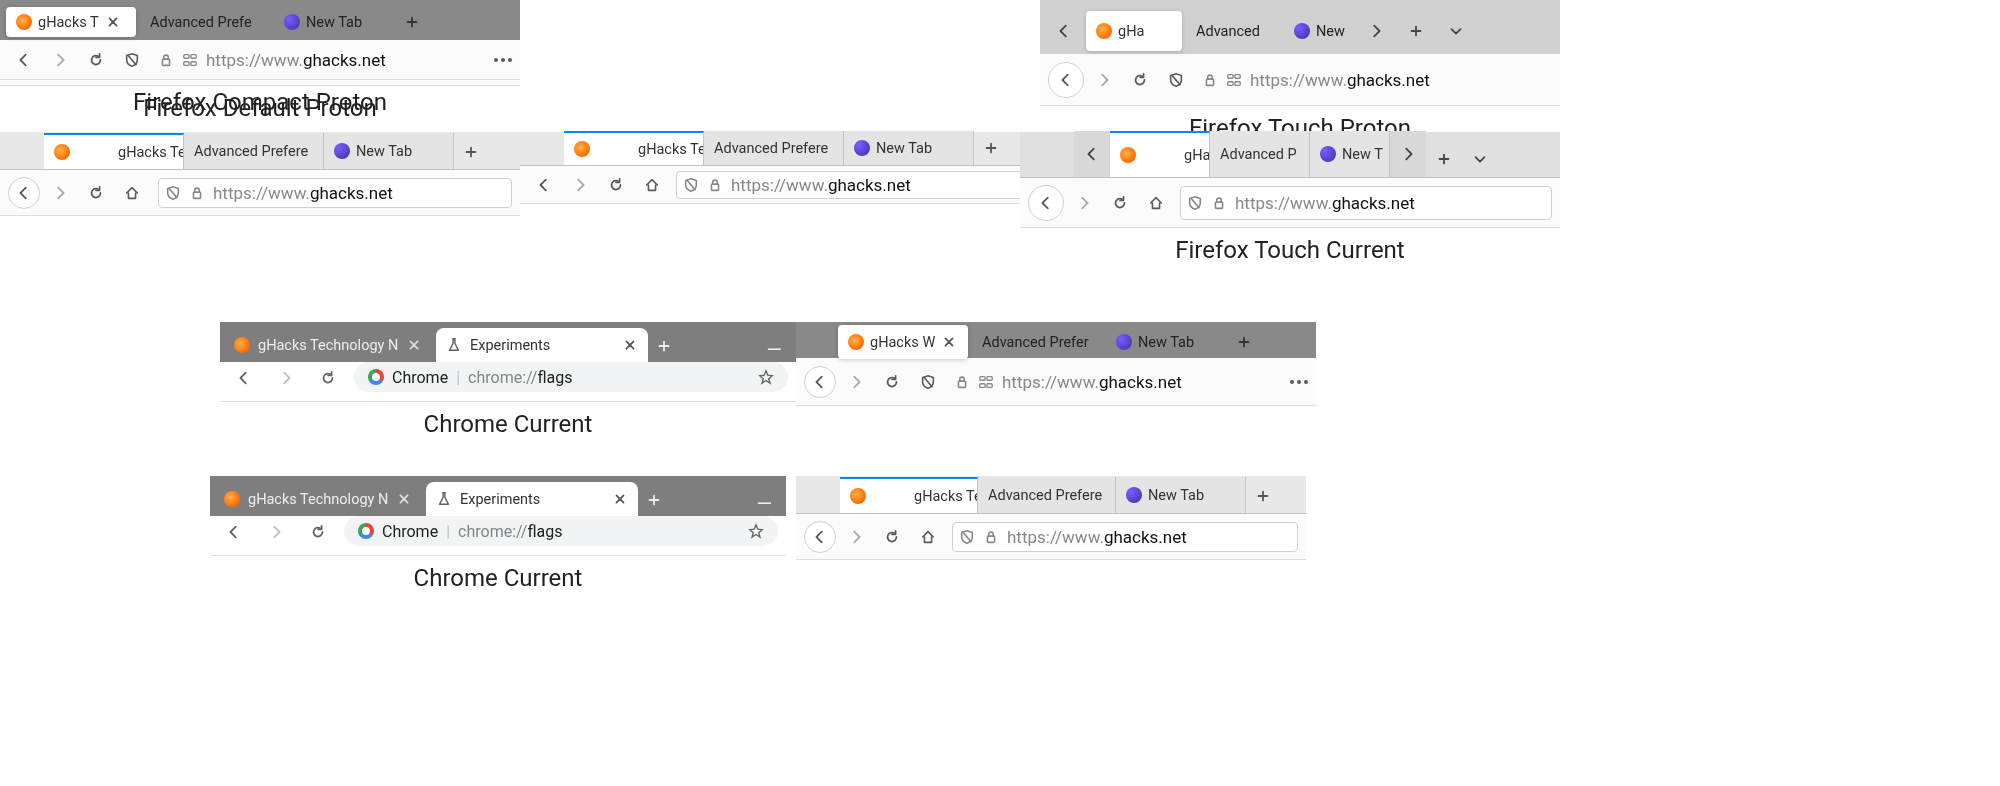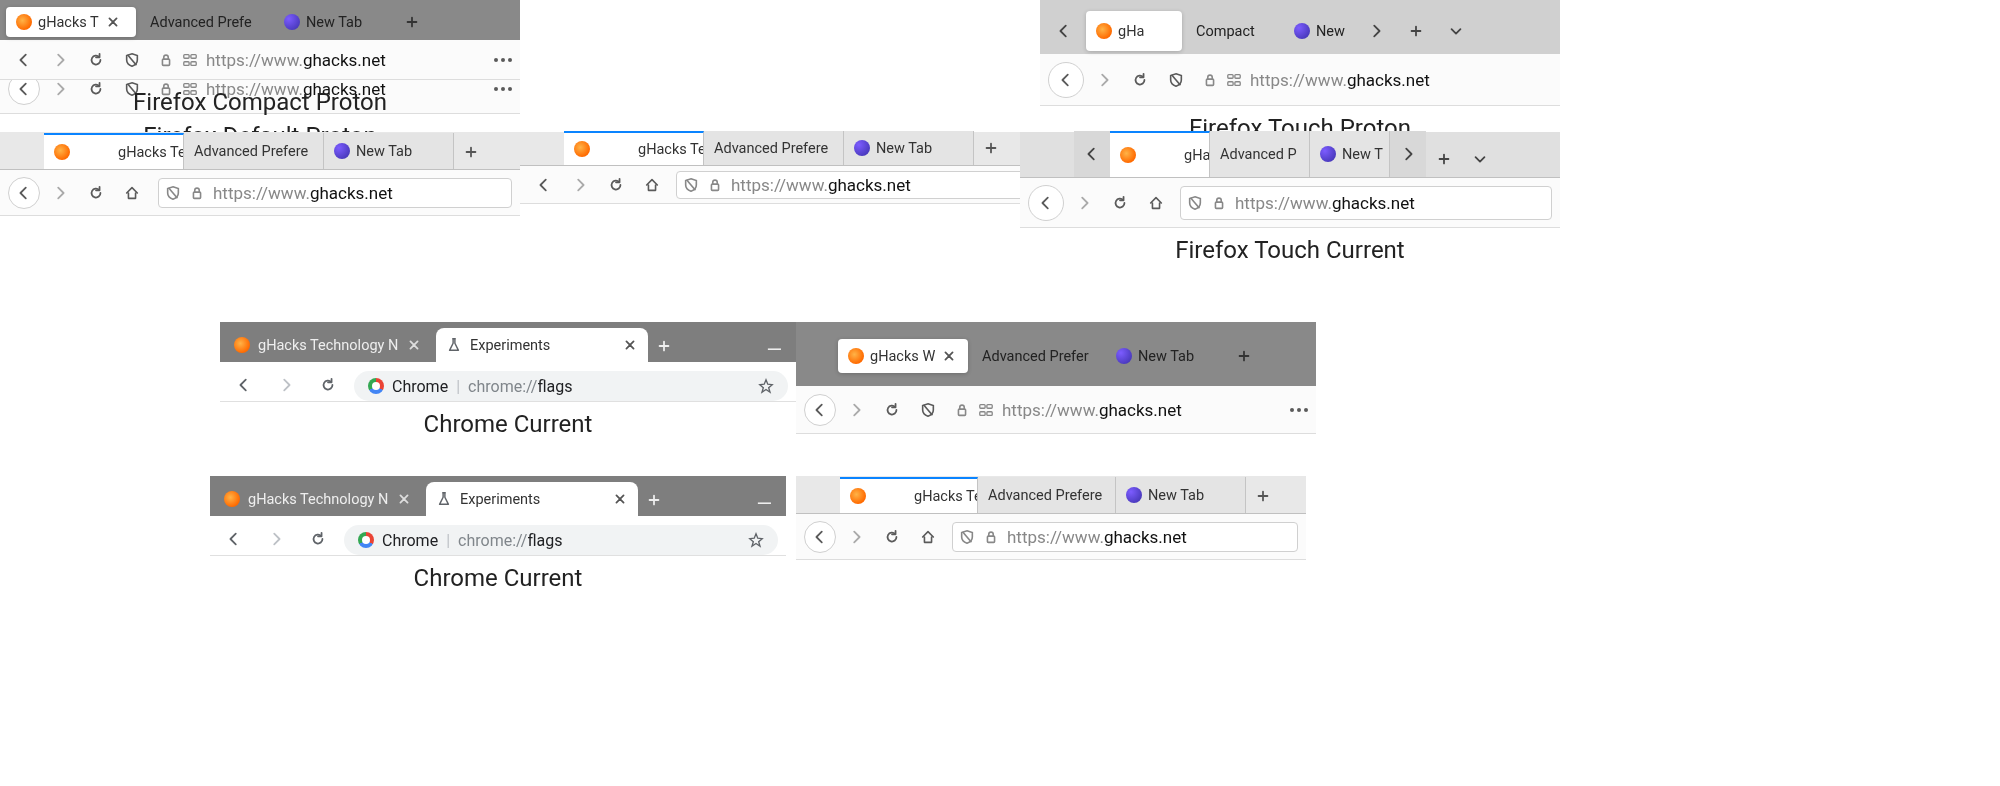--- a/index.html
+++ b/index.html
@@ -2,21 +2,21 @@
 <html><head>
 <meta charset="utf-8">
 <style>
 * { box-sizing: border-box; margin: 0; padding: 0; }
 body { font-family: -apple-system, BlinkMacSystemFont, "Segoe UI", Roboto, sans-serif; background: #fff; width: 2000px; height: 786px; position: relative; }
 
 .block { position: absolute; }
 .caption { text-align: center; font-size: 24px; color: #222; padding: 8px 0; font-weight: 400; }
 
 
-.ff-tabbar { background: #898989; display: flex; align-items: center; padding: 4px 6px 0 6px; height: 64px; gap: 4px; }
+.ff-tabbar { background: #898989; display: flex; align-items: center; padding: 4px 6px 0 6px; height: 36px; gap: 4px; }
 .ff-tabbar.light { background: #d0d0d0; }
 .ff-tab { display: flex; align-items: center; gap: 6px; padding: 0 10px; height: 34px; font-size: 14.5px; color: #333; border-radius: 4px; overflow: hidden; white-space: nowrap; }
 .ff-tab.active { background: #fff; box-shadow: 0 1px 4px rgba(0,0,0,.2); }
 .ff-tab.inactive { color: #222; }
 .ff-tab-close { font-size: 16px; color: #555; width: 16px; text-align: center; line-height: 1; }
 .ff-newtab { width: 28px; height: 28px; display: flex; align-items: center; justify-content: center; font-size: 20px; color: #333; }
 
 
 .ffc-tabbar { background: #e8e8e8; display: flex; align-items: flex-end; height: 36px; border-bottom: 1px solid #c0c0c0; }
 .ffc-tab { display: flex; align-items: center; gap: 6px; padding: 0 10px; height: 36px; font-size: 14.5px; color: #333; border-right: 1px solid #c4c4c4; overflow: hidden; white-space: nowrap; position: relative; }
@@ -33,21 +33,21 @@
 .ff-url .domain { color: #111; }
 .ff-url .proto { color: #888; }
 
 
 .ch-tabbar { background: #7e7e7e; display: flex; align-items: flex-end; height: 40px; padding: 6px 4px 0 4px; }
 .ch-tab { display: flex; align-items: center; gap: 8px; padding: 0 10px; height: 34px; font-size: 14.5px; color: #333; border-radius: 8px 8px 0 0; overflow: hidden; white-space: nowrap; position: relative; }
 .ch-tab.active { background: #fff; }
 .ch-tab.inactive { color: #eee; }
 .ch-newtab { width: 32px; height: 32px; display: flex; align-items: center; justify-content: center; font-size: 18px; color: #eee; }
 .ch-winmin { color: #eee; font-size: 20px; margin-left: auto; padding-right: 10px; }
-.ch-toolbar { background: #fff; display: flex; align-items: flex-end; height: 40px; padding: 0 8px; gap: 10px; border-bottom: 1px solid #e0e0e0; }
+.ch-toolbar { background: #fff; display: flex; align-items: flex-start; height: 40px; padding: 0 8px; gap: 10px; border-bottom: 1px solid #e0e0e0; }
 .ch-url { flex: 1; display: flex; align-items: center; gap: 8px; font-size: 16px; background: #f1f3f4; border-radius: 20px; height: 30px; padding: 0 14px; color: #5f6368; }
 .ch-url .host { color: #202124; }
 .ch-url .path { color: #202124; }
 .ch-url .pre { color: #80868b; }
 
 
 svg { display: block; }
 .fico { width: 16px; height: 16px; flex-shrink: 0; }
 .favicon { width: 16px; height: 16px; flex-shrink: 0; border-radius: 2px; }
 .fav-ghacks { background: radial-gradient(circle at 40% 40%, #ffb347, #ff6a00 70%); border-radius: 50%; }
@@ -249,21 +249,21 @@
     <div class="touch-nav">
         <svg class="fico" viewBox="0 0 18 18">
           <use href="#i-back"></use>
         </svg>
       </div>
     <div class="ff-tab active" style="width:96px;height:40px">
       <span class="favicon fav-ghacks"></span>
       <span>gHa</span>
     </div>
     <div class="ff-tab inactive" style="width:94px;height:40px">
-      <span>Compact</span>
+      <span>Advanced</span>
     </div>
     <div class="ff-tab inactive" style="width:70px;height:40px">
       <span class="favicon fav-firefox"></span>
       <span>New</span>
     </div>
     <div class="touch-nav">
         <svg class="fico" viewBox="0 0 18 18">
           <use href="#i-fwd"></use>
         </svg>
       </div>

